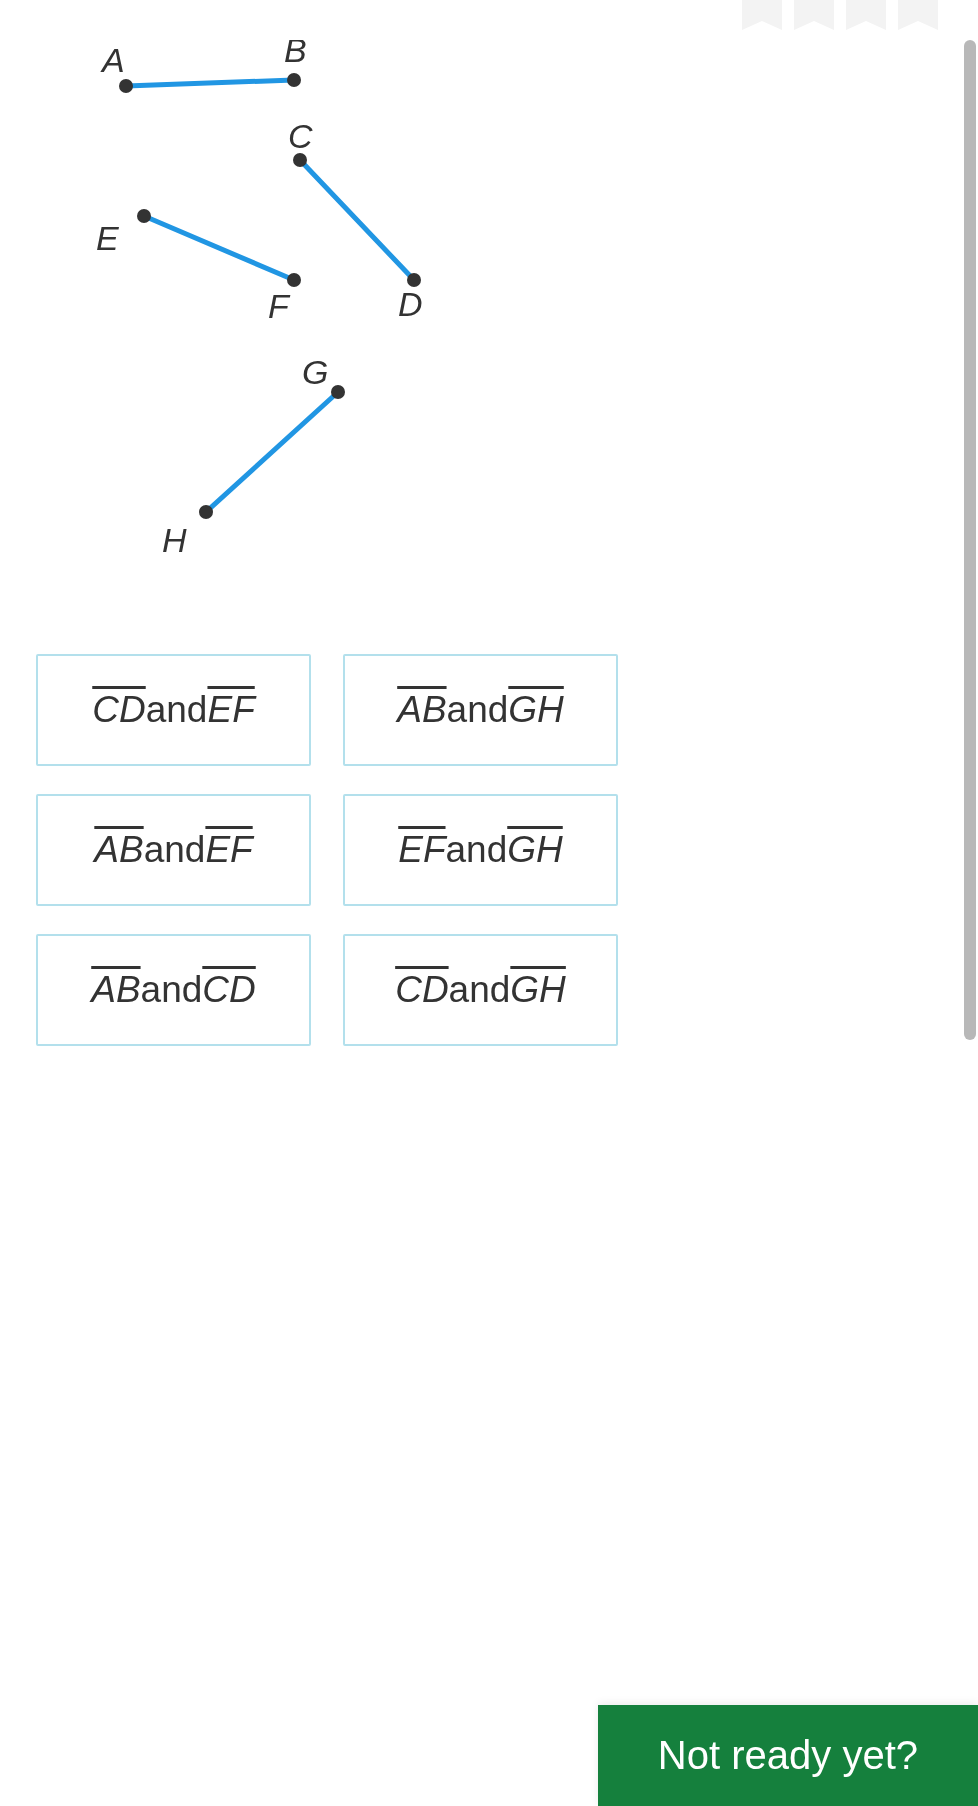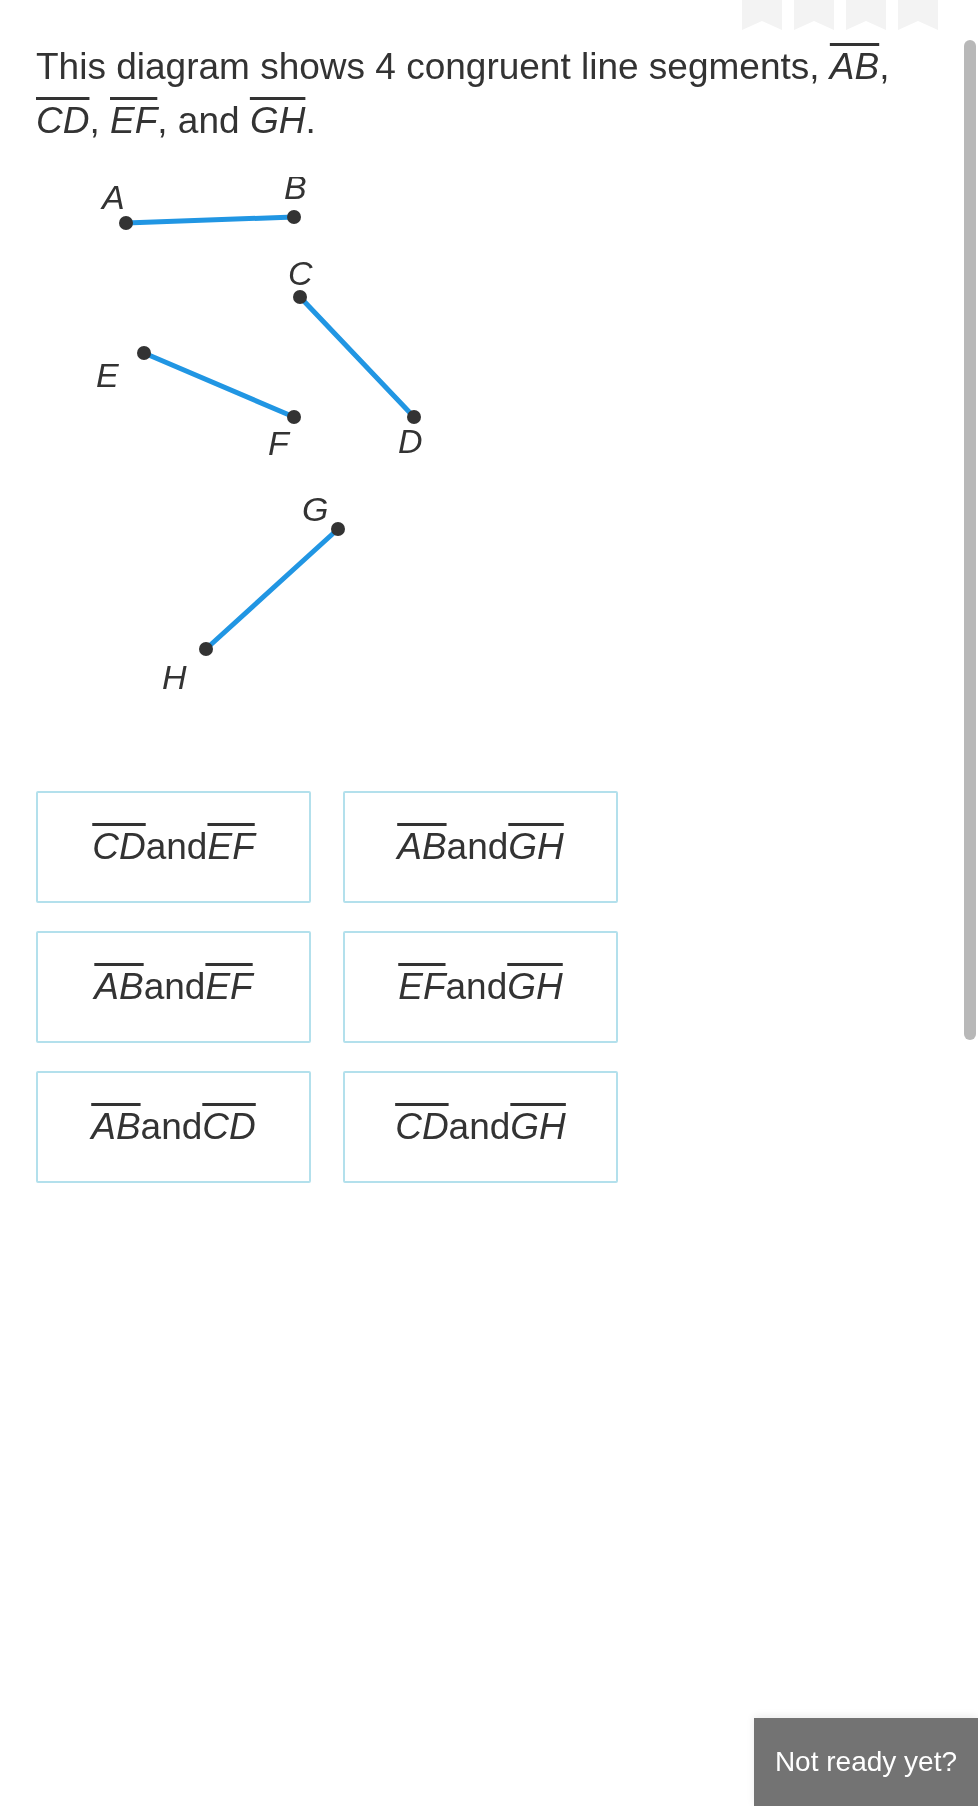--- a/index.html
+++ b/index.html
@@ -54,24 +54,24 @@
     font-size: 37px;
     color: #333;
     cursor: pointer;
     font-family: inherit;
     border-radius: 2px;
   }
   .not-ready {
     position: absolute;
     right: 0;
     bottom: 0;
-    background: #737373;
+    background: #15803d;
     color: #ffffff;
-    font-size: 28px;
-    padding: 28px 21px;
+    font-size: 40px;
+    padding: 28px 60px;
     cursor: pointer;
     border: none;
     font-family: inherit;
     box-shadow: 0 -2px 8px rgba(0,0,0,0.08);
   }
   .bookmark-row {
     position: absolute;
     top: 0;
     right: 40px;
     display: flex;
@@ -89,27 +89,20 @@
 
 <div class="bookmark-row">
   <div class="bookmark"></div>
   <div class="bookmark"></div>
   <div class="bookmark"></div>
   <div class="bookmark"></div>
 </div>
 
 <div class="content">
 
-  <p class="question-text">
-    <span>This diagram shows 4 congruent line segments, </span>
-    <span class="overline">AB</span><span>, </span>
-    <span class="overline">CD</span><span>, </span>
-    <span class="overline">EF</span><span>, and </span>
-    <span class="overline">GH</span><span>.</span>
-  </p>
 
   <svg class="diagram" id="diagram-svg" width="420" height="540">
       <line x1="60" y1="46" x2="228" y2="40" stroke="#2196e3" stroke-width="5" stroke-linecap="round"></line>
       <line x1="234" y1="120" x2="348" y2="240" stroke="#2196e3" stroke-width="5" stroke-linecap="round"></line>
       <line x1="78" y1="176" x2="228" y2="240" stroke="#2196e3" stroke-width="5" stroke-linecap="round"></line>
       <line x1="272" y1="352" x2="140" y2="472" stroke="#2196e3" stroke-width="5" stroke-linecap="round"></line>
       <circle cx="60" cy="46" r="7" fill="#333333"></circle>
       <text x="36" y="32" font-size="34" font-style="italic" font-family="Verdana, Geneva, sans-serif" fill="#333">A</text>
       <circle cx="228" cy="40" r="7" fill="#333333"></circle>
       <text x="218" y="22" font-size="34" font-style="italic" font-family="Verdana, Geneva, sans-serif" fill="#333">B</text>

